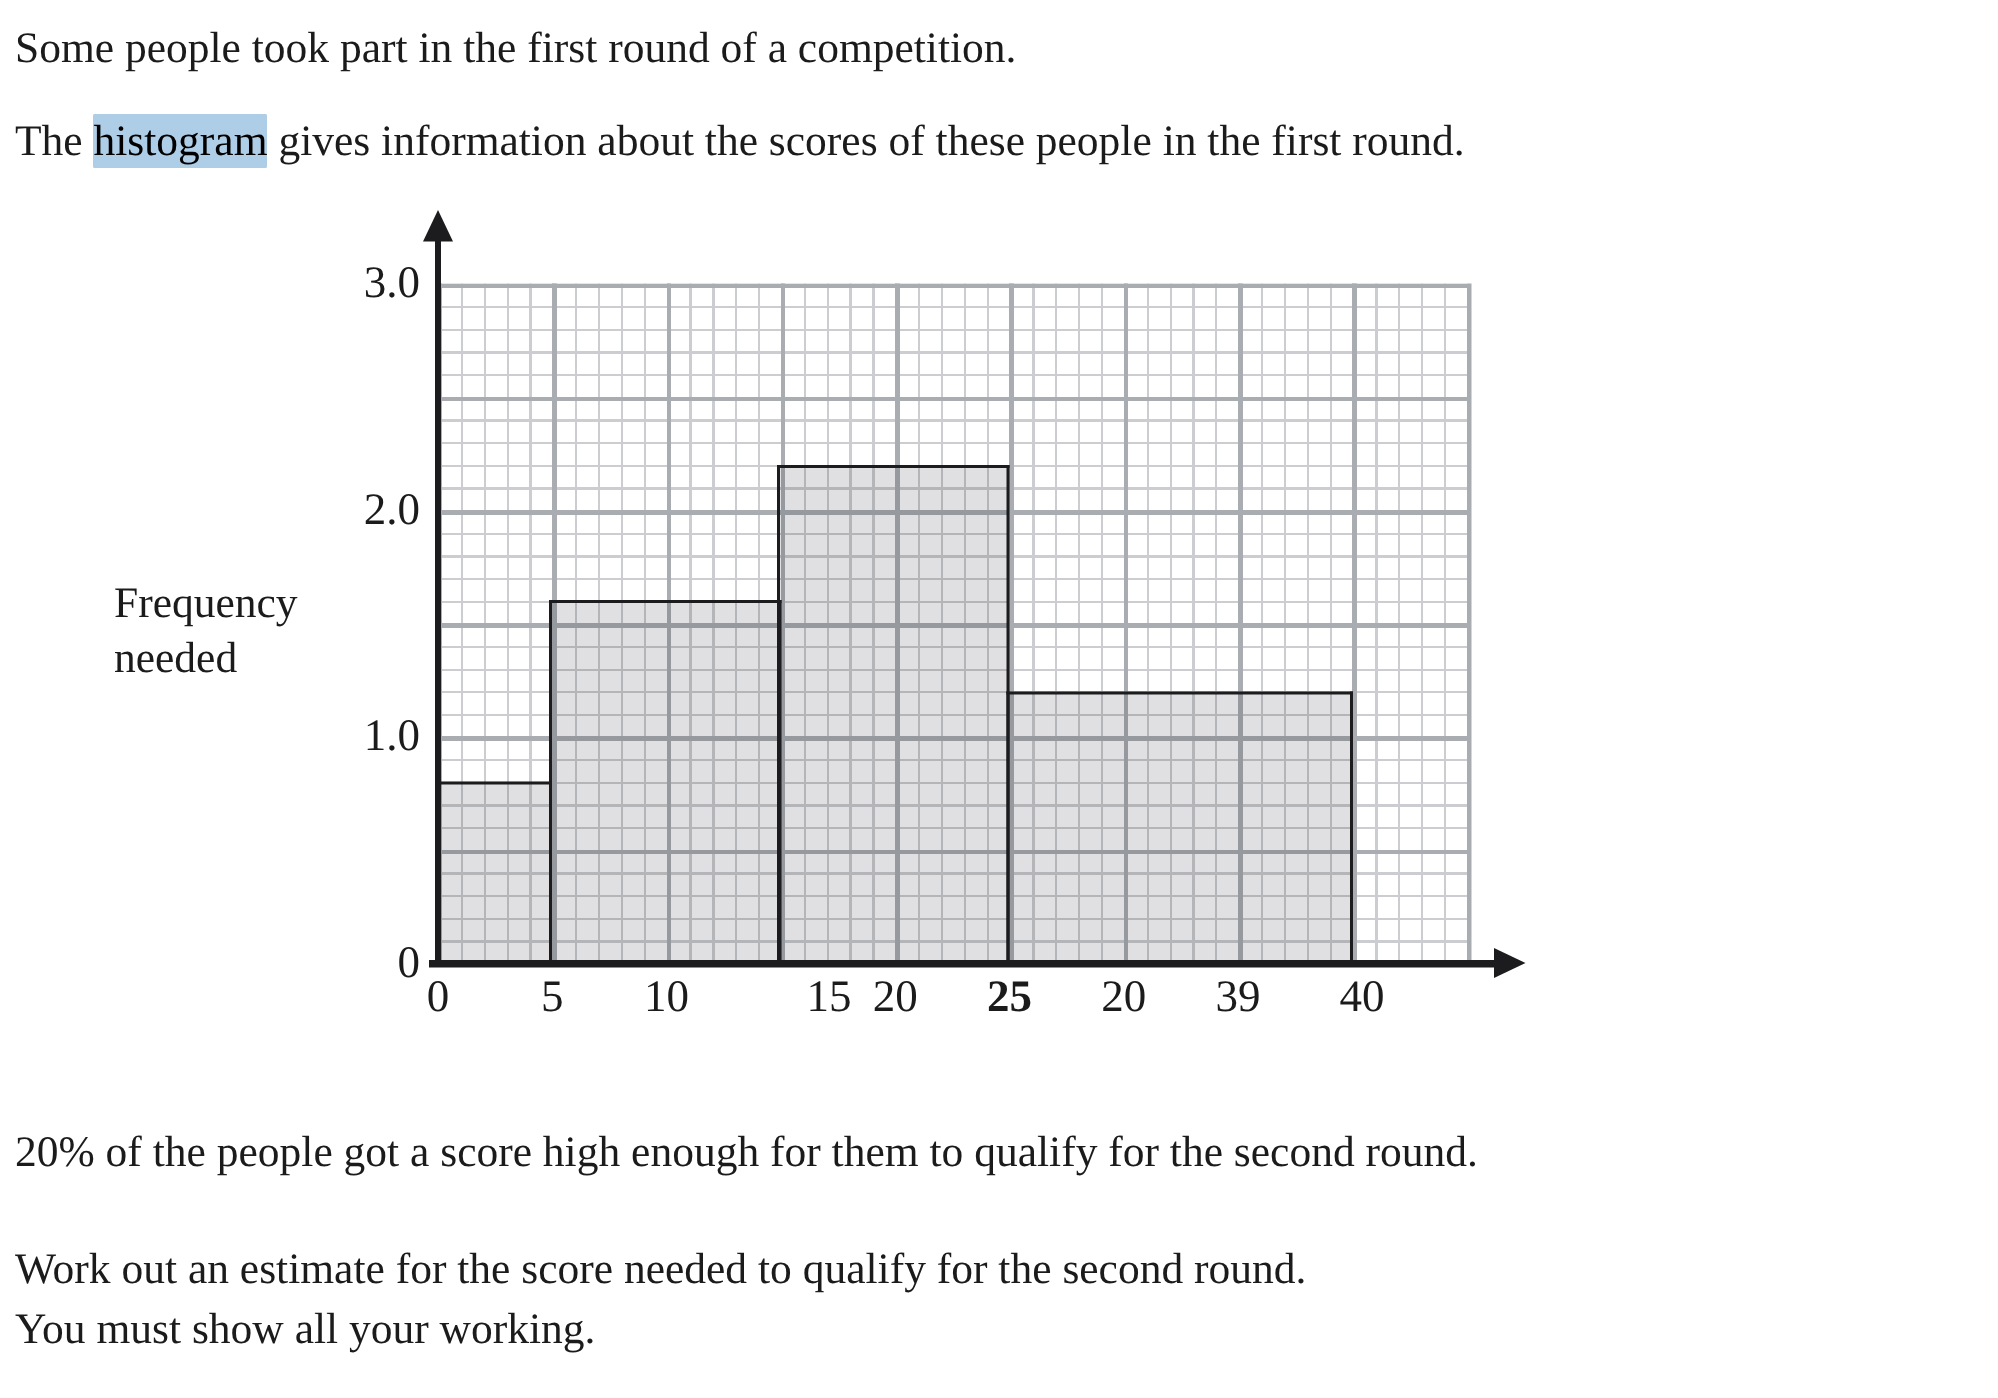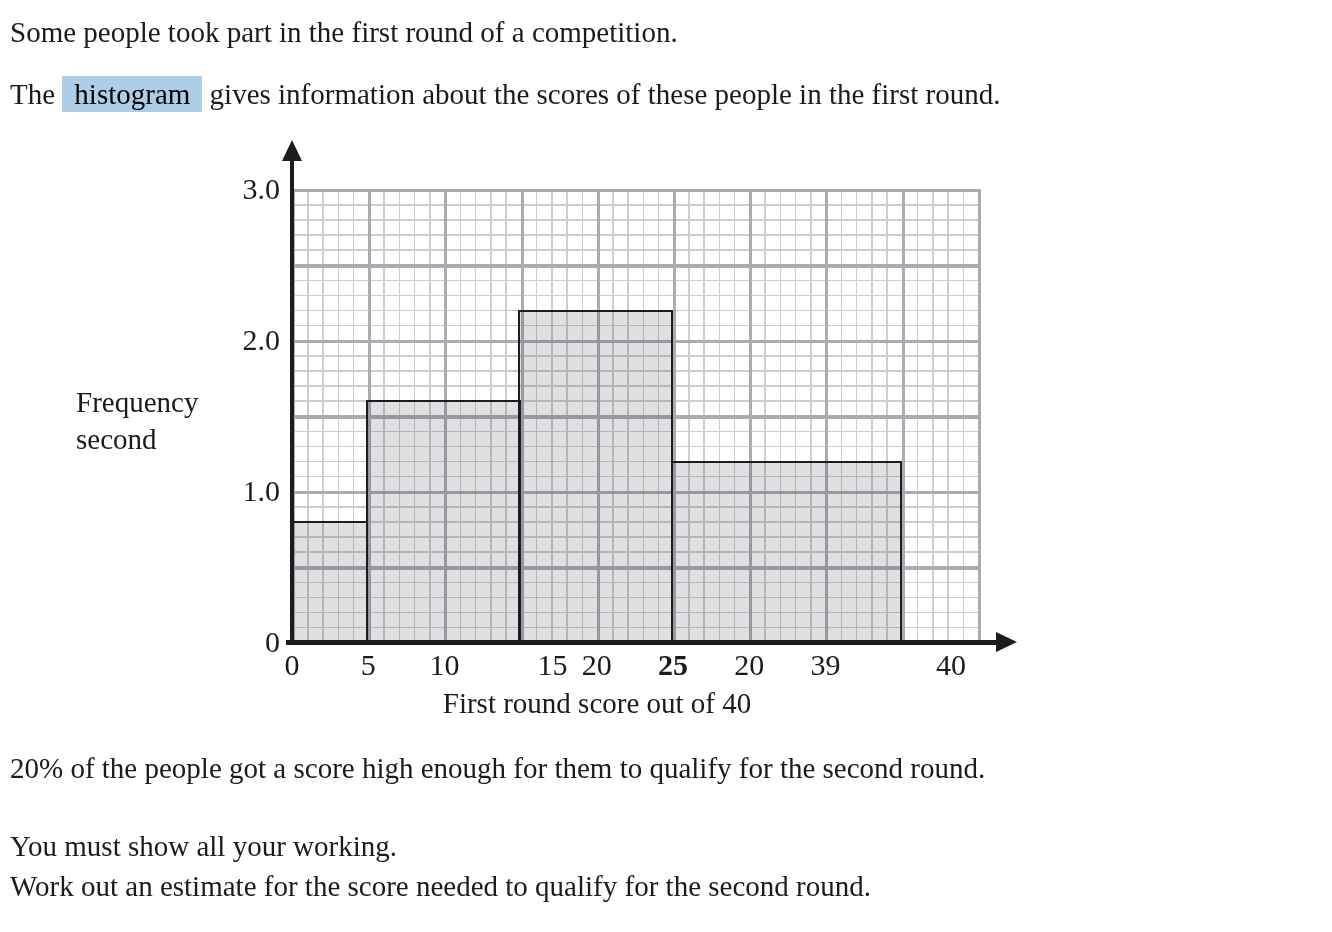--- a/index.html
+++ b/index.html
@@ -9,21 +9,21 @@
     font-family:"Liberation Serif","DejaVu Serif",serif;
     color:#1b1b1b;
     overflow:hidden;
   }
   .para{position:absolute;margin:0;font-size:29px;line-height:40px;white-space:nowrap;}
   .p1{left:10px;top:12px;text-align:center;}
   .p2{left:10px;top:74px;}
   .p3{left:10px;top:748px;}
   .p4{left:10px;top:826px;white-space:normal;}
   .p4 span{display:block;white-space:nowrap;}
-  .hl{padding:2px 12px;border-radius:1px;}
+  .hl{padding:2px 0;border-radius:1px;}
 
   
   .chart{position:absolute;inset:0;margin:0;pointer-events:none;}
   .plot{
     position:absolute;left:292px;top:189px;width:686px;height:453px;
     box-sizing:content-box;
     border-right:3px solid #a9acb0;
     background-image:
       repeating-linear-gradient(to right,  #a9acb0 0 3px,   transparent 3px 76.2px),
       repeating-linear-gradient(to bottom, #a9acb0 0 3px,   transparent 3px 75.5px),
@@ -75,21 +75,21 @@
 <main>
 
   <p class="para p1">Some people took part in the first round of a competition.</p>
 
   <p class="para p2"><span>The </span><mark class="hl" style="background-color: rgb(174, 205, 230);">histogram</mark><span> gives information about the scores of these people in the first round.</span></p>
 
   <figure class="chart">
 
     <div class="ylabel">
       <span>Frequency</span>
-      <span>second</span>
+      <span>needed</span>
     </div>
 
     <div class="plot" id="plot">
         <div class="bar" style="left: 0px; width: 76.2px; height: 120.8px;"></div>
         <div class="bar" style="left: 73.7px; width: 154.9px; height: 241.6px;"></div>
         <div class="bar" style="left: 226.1px; width: 154.9px; height: 332.2px;"></div>
         <div class="bar" style="left: 378.5px; width: 231.1px; height: 181.2px;"></div>
       </div>
 
     <div class="axis yaxis"></div>
@@ -105,26 +105,25 @@
       </div>
     <div id="xticks">
         <div class="xtick" style="left: 292px;">0</div>
         <div class="xtick" style="left: 368.2px;">5</div>
         <div class="xtick" style="left: 444.4px;">10</div>
         <div class="xtick" style="left: 520.6px; margin-left: 32px;">15</div>
         <div class="xtick" style="left: 596.8px;">20</div>
         <div class="xtick" style="left: 673px; font-weight: bold;">25</div>
         <div class="xtick" style="left: 749.2px;">20</div>
         <div class="xtick" style="left: 825.4px;">39</div>
-        <div class="xtick" style="left: 951px;">40</div>
+        <div class="xtick" style="left: 908px;">40</div>
       </div>
 
-    <figcaption class="xtitle">First round score out of 40</figcaption>
   </figure>
 
   <p class="para p3">20% of the people got a score high enough for them to qualify for the second round.</p>
 
   <p class="para p4">
+    <span>Work out an estimate for the score needed to qualify for the second round.</span>
     <span>You must show all your working.</span>
-    <span>Work out an estimate for the score needed to qualify for the second round.</span>
   </p>
 
 </main>
 
 </body></html>

